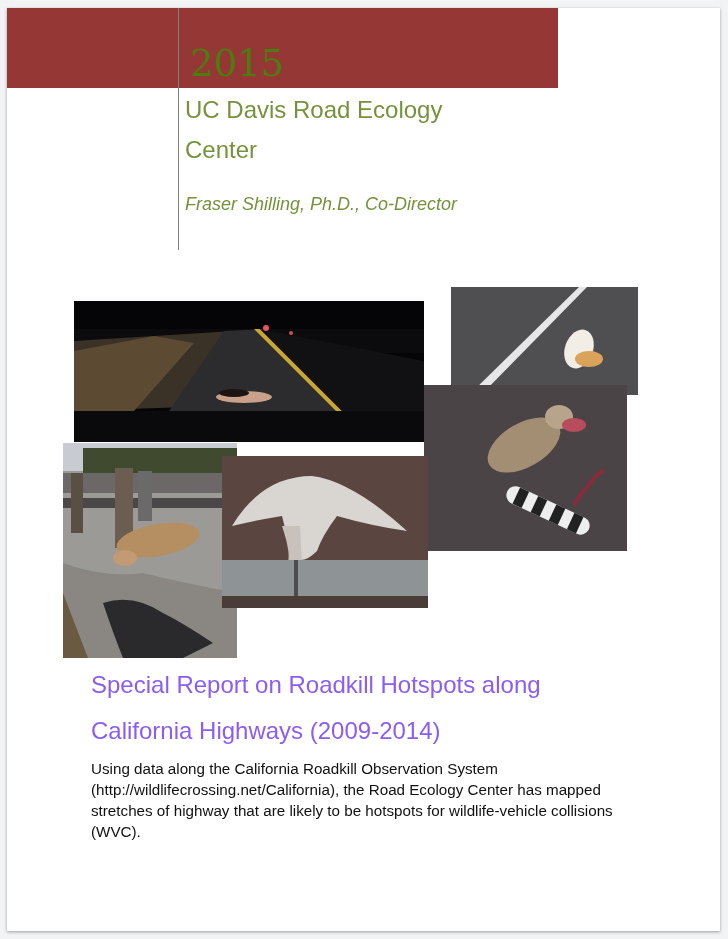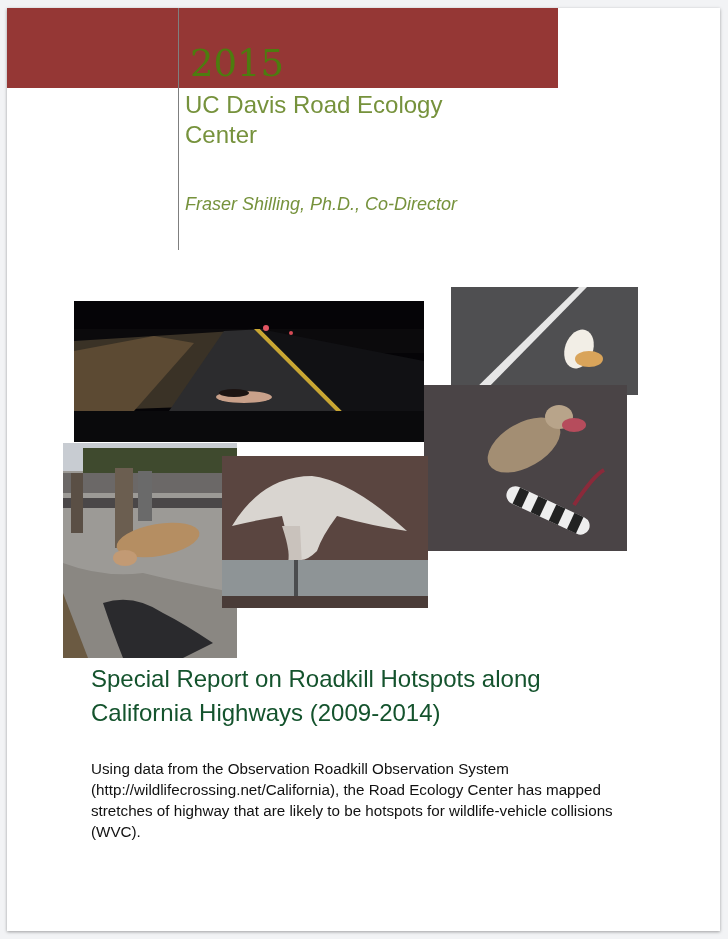--- a/index.html
+++ b/index.html
@@ -38,21 +38,21 @@
     font-size: 37px;
     line-height: 48px;
     letter-spacing: 0px;
   }
   .org {
     position: absolute;
     left: 185px; top: 90px;
     color: #76923c;
     font-family: "Liberation Sans", sans-serif;
     font-size: 24px;
-    line-height: 30px;
+    line-height: 40px;
     width: 300px;
   }
   .author {
     position: absolute;
     left: 185px; top: 192px;
     color: #76923c;
     font-size: 18px;
     line-height: 24px;
     white-space: nowrap;
     font-style: italic;
@@ -65,23 +65,23 @@
   #ph-night { left: 74px; top: 301px; width: 350px; height: 141px; z-index: 2; }
   #ph-bird  { left: 451px; top: 287px; width: 187px; height: 108px; z-index: 2; }
   #ph-ring  { left: 424px; top: 385px; width: 203px; height: 166px; z-index: 3; }
   #ph-deer  { left: 63px; top: 443px; width: 174px; height: 215px; z-index: 4; }
   #ph-hawk  { left: 222px; top: 456px; width: 206px; height: 152px; z-index: 5; }
 
   .report-title {
     position: absolute;
     left: 91px; top: 662px;
     width: 520px;
-    color: #14532d;
+    color: #8b5cf6;
     font-size: 24px;
-    line-height: 34px;
+    line-height: 46px;
   }
   .report-body {
     position: absolute;
     left: 91px; top: 758px;
     width: 560px;
     color: #111111;
     font-size: 15.2px;
     line-height: 21px;
   }
 </style>
@@ -163,13 +163,13 @@
     <rect width="206" height="152" fill="#5a4540"></rect>
     <path d="M10,70 Q40,20 90,20 Q130,25 185,75 Q150,70 115,60 Q100,80 95,95 Q80,110 70,100 Q65,80 60,60 Q30,65 10,70 Z" fill="#d9d5d0"></path>
     <path d="M60,70 Q70,100 65,108 L80,110 L78,70 Z" fill="#c9c2bc"></path>
     <rect x="0" y="104" width="206" height="36" fill="#8e9496"></rect>
     <rect x="72" y="104" width="4" height="36" fill="#4a4c4e"></rect>
     <rect x="0" y="140" width="206" height="12" fill="#4a3c38"></rect>
   </svg>
 </div>
 
 <div class="report-title">Special Report on Roadkill Hotspots along California Highways (2009-2014)</div>
-<div class="report-body">Using data from the Observation Roadkill Observation System (http://wildlifecrossing.net/California), the Road Ecology Center has mapped stretches of highway that are likely to be hotspots for wildlife-vehicle collisions (WVC).</div>
+<div class="report-body">Using data along the California Roadkill Observation System (http://wildlifecrossing.net/California), the Road Ecology Center has mapped stretches of highway that are likely to be hotspots for wildlife-vehicle collisions (WVC).</div>
 
 </body></html>

